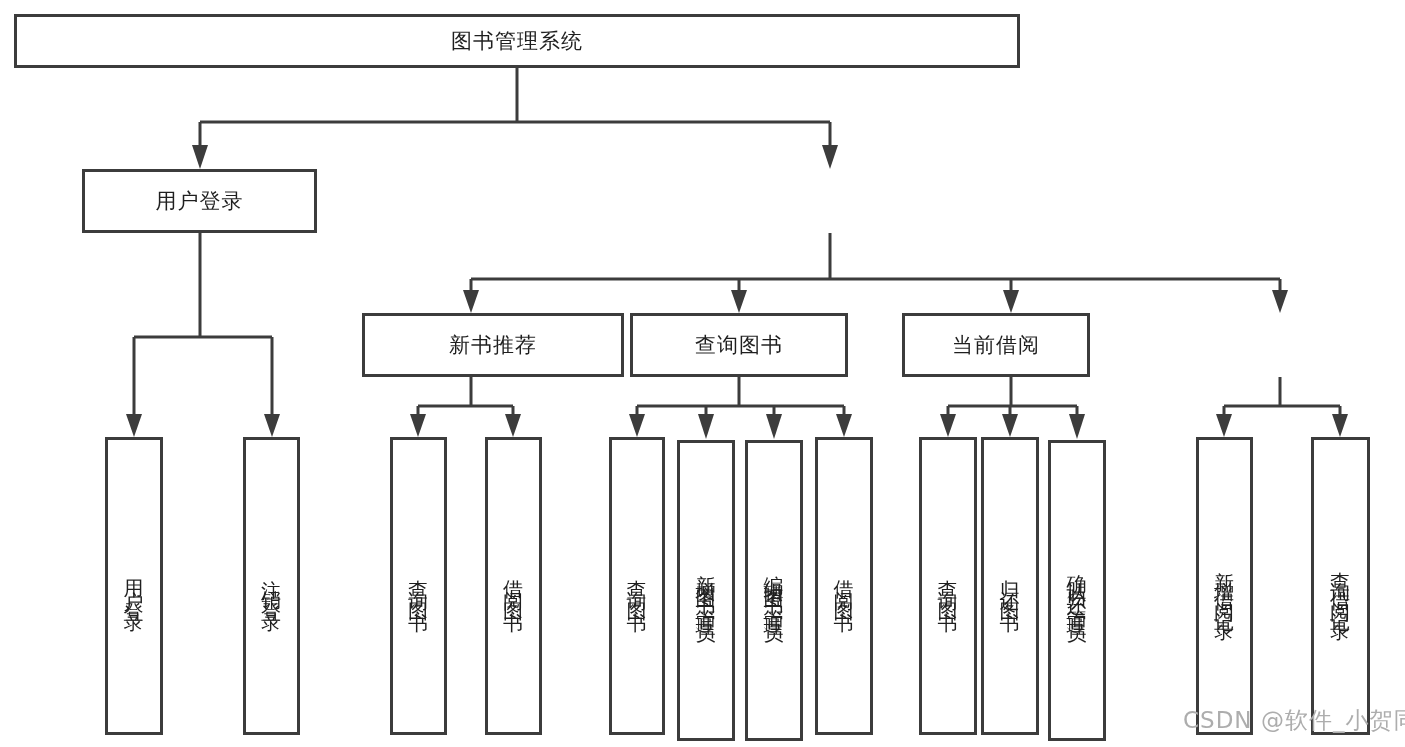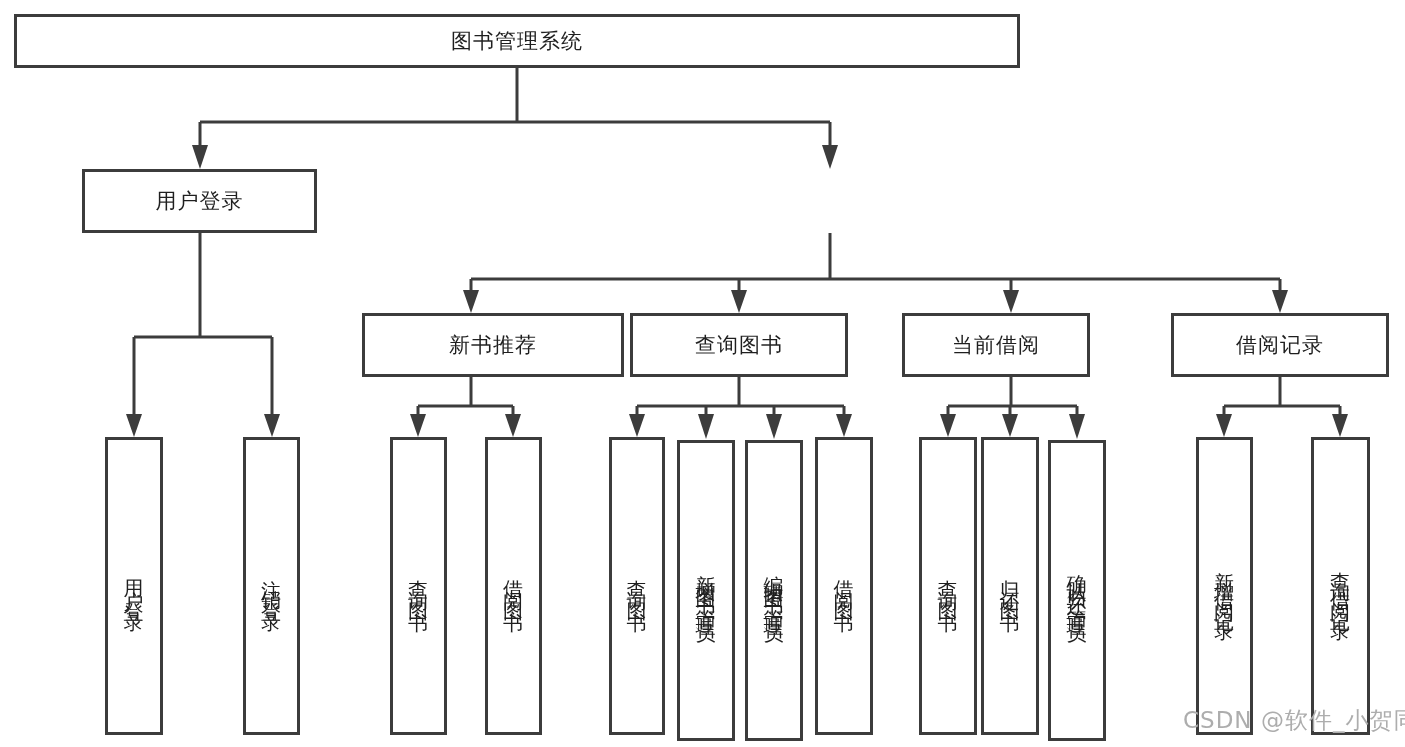--- a/index.html
+++ b/index.html
@@ -124,23 +124,20 @@
 
   <div class="node" style="left:362px; top:313px; width:262px; height:64px;">
     <span>新书推荐</span>
   </div>
   <div class="node" style="left:630px; top:313px; width:218px; height:64px;">
     <span>查询图书</span>
   </div>
   <div class="node" style="left:902px; top:313px; width:188px; height:64px;">
     <span>当前借阅</span>
   </div>
-  <div class="node" style="left:1171px; top:313px; width:218px; height:64px;">
-    <span>借阅记录</span>
-  </div>
 
   <div class="leaf" style="left:105px; top:437px; width:58px; height:298px;">
     <span>用户登录</span>
   </div>
   <div class="leaf" style="left:243px; top:437px; width:57px; height:298px;">
     <span>注销登录</span>
   </div>
 
   <div class="leaf" style="left:390px; top:437px; width:57px; height:298px;">
     <span>查询图书</span>

